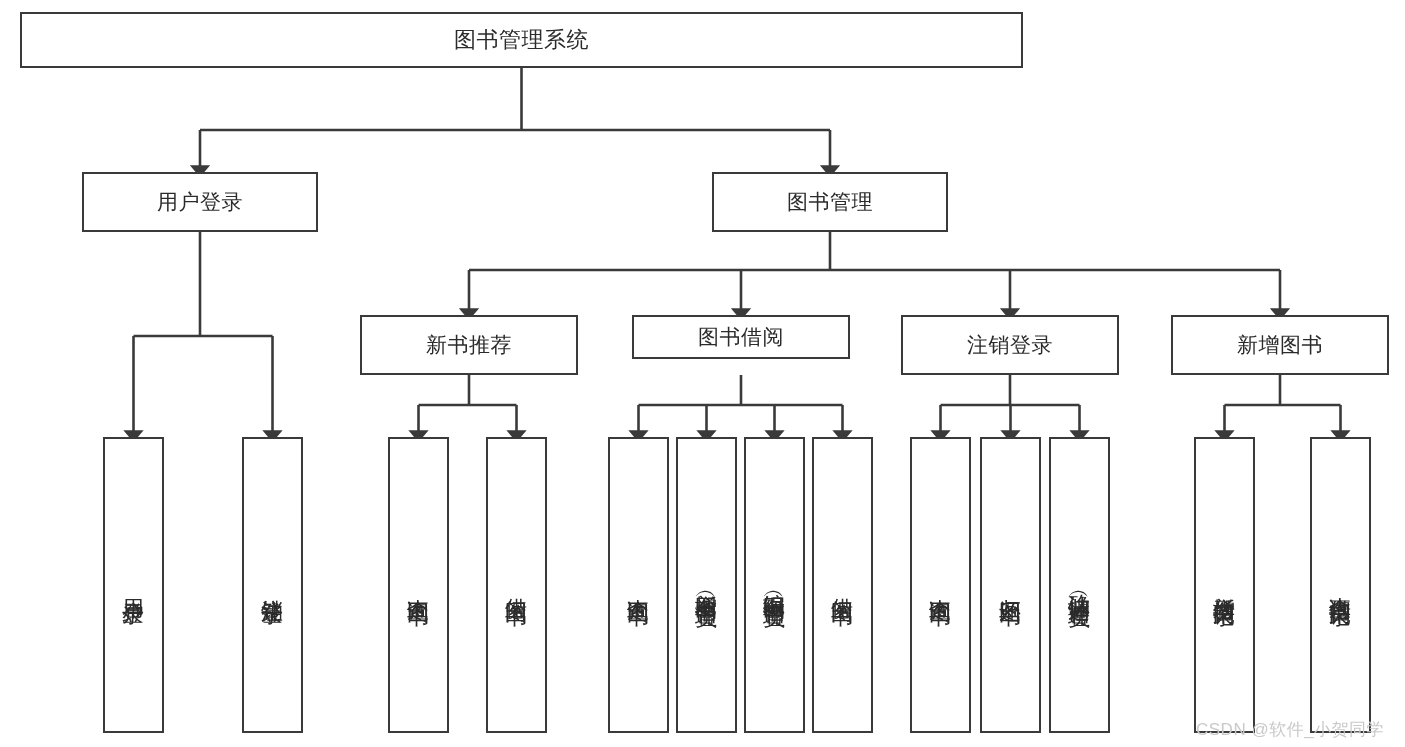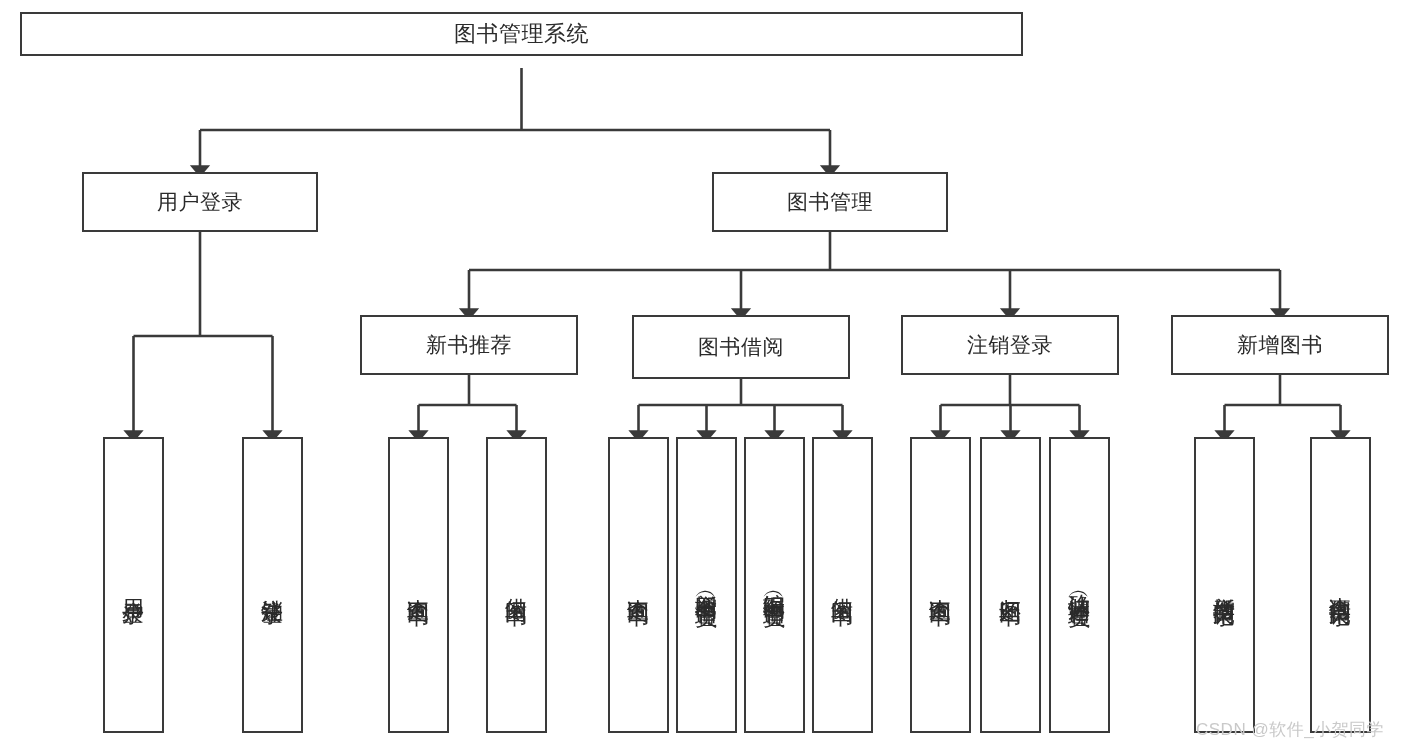--- a/index.html
+++ b/index.html
@@ -114,35 +114,35 @@
         <line x1="940.5" y1="405" x2="940.5" y2="436" marker-end="url(#arrowhead)"></line>
         <line x1="1010.5" y1="405" x2="1010.5" y2="436" marker-end="url(#arrowhead)"></line>
         <line x1="1079.5" y1="405" x2="1079.5" y2="436" marker-end="url(#arrowhead)"></line>
         <line x1="1280" y1="375" x2="1280" y2="405"></line>
         <line x1="1224.5" y1="405" x2="1340.5" y2="405"></line>
         <line x1="1224.5" y1="405" x2="1224.5" y2="436" marker-end="url(#arrowhead)"></line>
         <line x1="1340.5" y1="405" x2="1340.5" y2="436" marker-end="url(#arrowhead)"></line>
       </g>
   </svg>
 
-  <div class="node horiz root" style="left: 20px; top: 12px; width: 1003px; height: 44px;">
+  <div class="node horiz root" style="left: 20px; top: 12px; width: 1003px; height: 56px;">
     <span class="label">图书管理系统</span>
   </div>
 
   <div class="node horiz" style="left: 82px; top: 172px; width: 236px; height: 60px;">
     <span class="label">用户登录</span>
   </div>
   <div class="node horiz" style="left: 712px; top: 172px; width: 236px; height: 60px;">
     <span class="label">图书管理</span>
   </div>
 
   <div class="node horiz" style="left: 360px; top: 315px; width: 218px; height: 60px;">
     <span class="label">新书推荐</span>
   </div>
-  <div class="node horiz" style="left: 632px; top: 315px; width: 218px; height: 64px;">
+  <div class="node horiz" style="left: 632px; top: 315px; width: 218px; height: 44px;">
     <span class="label">图书借阅</span>
   </div>
   <div class="node horiz" style="left: 901px; top: 315px; width: 218px; height: 60px;">
     <span class="label">注销登录</span>
   </div>
   <div class="node horiz" style="left: 1171px; top: 315px; width: 218px; height: 60px;">
     <span class="label">新增图书</span>
   </div>
 
   <div class="node vert" style="left: 103px; top: 437px; width: 61px; height: 296px;">

